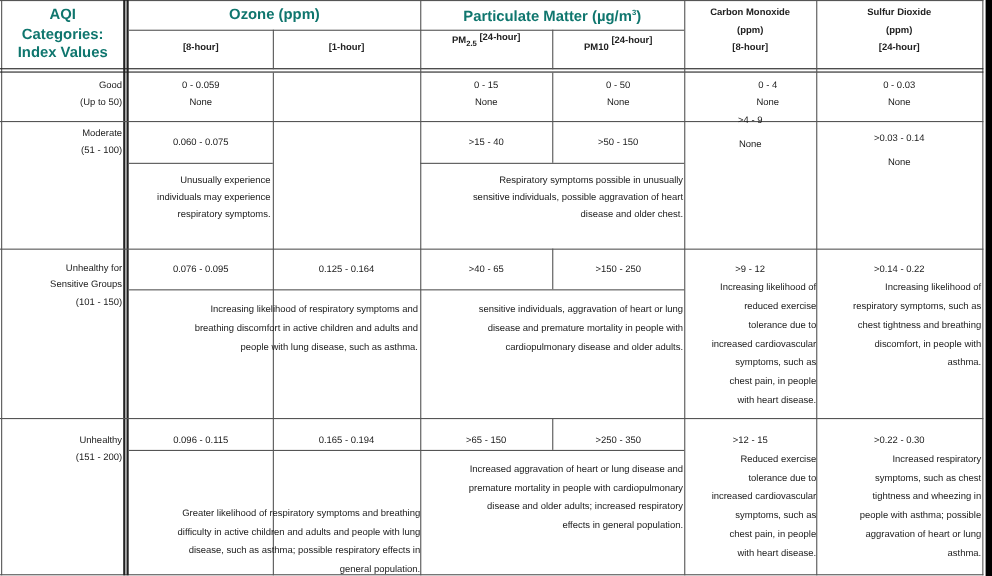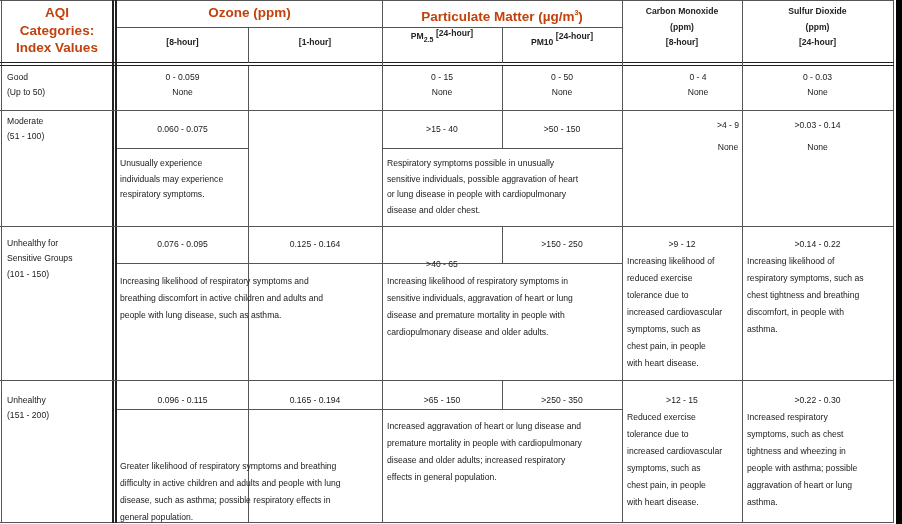--- a/index.html
+++ b/index.html
@@ -1,23 +1,23 @@
 <!DOCTYPE html>
 <html><head>
 <meta charset="utf-8">
 <style>
   html, body { margin: 0; padding: 0; background: #ffffff; }
   body { width: 902px; height: 524px; position: relative; overflow: hidden;
          font-family: "Liberation Sans", sans-serif; color: #1a1a1a; }
   .abs { position: absolute; box-sizing: border-box; }
   .hl { position: absolute; height: 1px; background: #555; }
   .vl { position: absolute; width: 1px; background: #555; }
-  .cell { position: absolute; box-sizing: border-box; font-size: 8.6px; line-height: 15.3px; }
+  .cell { position: absolute; box-sizing: border-box; font-size: 8.6px; line-height: 15.3px; text-align: right; }
   .center { text-align: center; }
-  .hdr-big { font-weight: bold; font-size: 13.5px; text-align: center; line-height: 17px; color: #c2410c; }
+  .hdr-big { font-weight: bold; font-size: 13.5px; text-align: center; line-height: 17px; color: #0f766e; }
   .hdr-sm { font-weight: bold; font-size: 8.6px; text-align: center; color: #222; }
   sub, sup { font-size: 7px; }
   .desc { font-size: 8.6px; line-height: 15.6px; }
 </style>
 </head>
 <body>
 
 <div class="abs" style="left:0;top:0;width:902px;height:524px;">
 
   <div class="hl" style="left:0;top:0;width:894px;"></div>
@@ -122,48 +122,46 @@
   <div class="cell desc" style="left:120px;top:156px;width:126px;">
     <div>Unusually experience</div>
     <div>individuals may experience</div>
     <div>respiratory symptoms.</div>
   </div>
   <div class="cell center" style="left:382px;top:122px;width:120px;">&gt;15 - 40</div>
   <div class="cell center" style="left:502px;top:122px;width:120px;">&gt;50 - 150</div>
   <div class="cell desc" style="left:387px;top:156px;width:234px;">
     <div>Respiratory symptoms possible in unusually</div>
     <div>sensitive individuals, possible aggravation of heart</div>
-    <div>or lung disease in people with cardiopulmonary</div>
     <div>disease and older chest.</div>
   </div>
-  <div class="cell center" style="left:622px;top:114px;width:120px;line-height:22px;margin-left:46px;">
+  <div class="cell center" style="left:622px;top:98px;width:120px;line-height:22px;">
     <div>&gt;4 - 9</div>
     <div>None</div>
   </div>
   <div class="cell center" style="left:742px;top:114px;width:151px;line-height:22px;">
     <div>&gt;0.03 - 0.14</div>
     <div>None</div>
   </div>
 
   <div class="cell" style="left:7px;top:236px;width:104px;">
     <div>Unhealthy for</div>
     <div>Sensitive Groups</div>
     <div>(101 - 150)</div>
   </div>
   <div class="cell center" style="left:117px;top:237px;width:131px;">0.076 - 0.095</div>
   <div class="cell center" style="left:248px;top:237px;width:134px;">0.125 - 0.164</div>
   <div class="cell desc" style="left:120px;top:273px;width:260px;line-height:17px;">
     <div>Increasing likelihood of respiratory symptoms and</div>
     <div>breathing discomfort in active children and adults and</div>
     <div>people with lung disease, such as asthma.</div>
   </div>
-  <div class="cell center" style="left:382px;top:237px;width:120px;margin-top:20px;">&gt;40 - 65</div>
+  <div class="cell center" style="left:382px;top:237px;width:120px;">&gt;40 - 65</div>
   <div class="cell center" style="left:502px;top:237px;width:120px;">&gt;150 - 250</div>
   <div class="cell desc" style="left:387px;top:273px;width:234px;line-height:17px;">
-    <div>Increasing likelihood of respiratory symptoms in</div>
     <div>sensitive individuals, aggravation of heart or lung</div>
     <div>disease and premature mortality in people with</div>
     <div>cardiopulmonary disease and older adults.</div>
   </div>
   <div class="cell center" style="left:622px;top:237px;width:120px;">&gt;9 - 12</div>
   <div class="cell desc" style="left:627px;top:253px;width:115px;line-height:17px;">
     <div>Increasing likelihood of</div>
     <div>reduced exercise</div>
     <div>tolerance due to</div>
     <div>increased cardiovascular</div>

